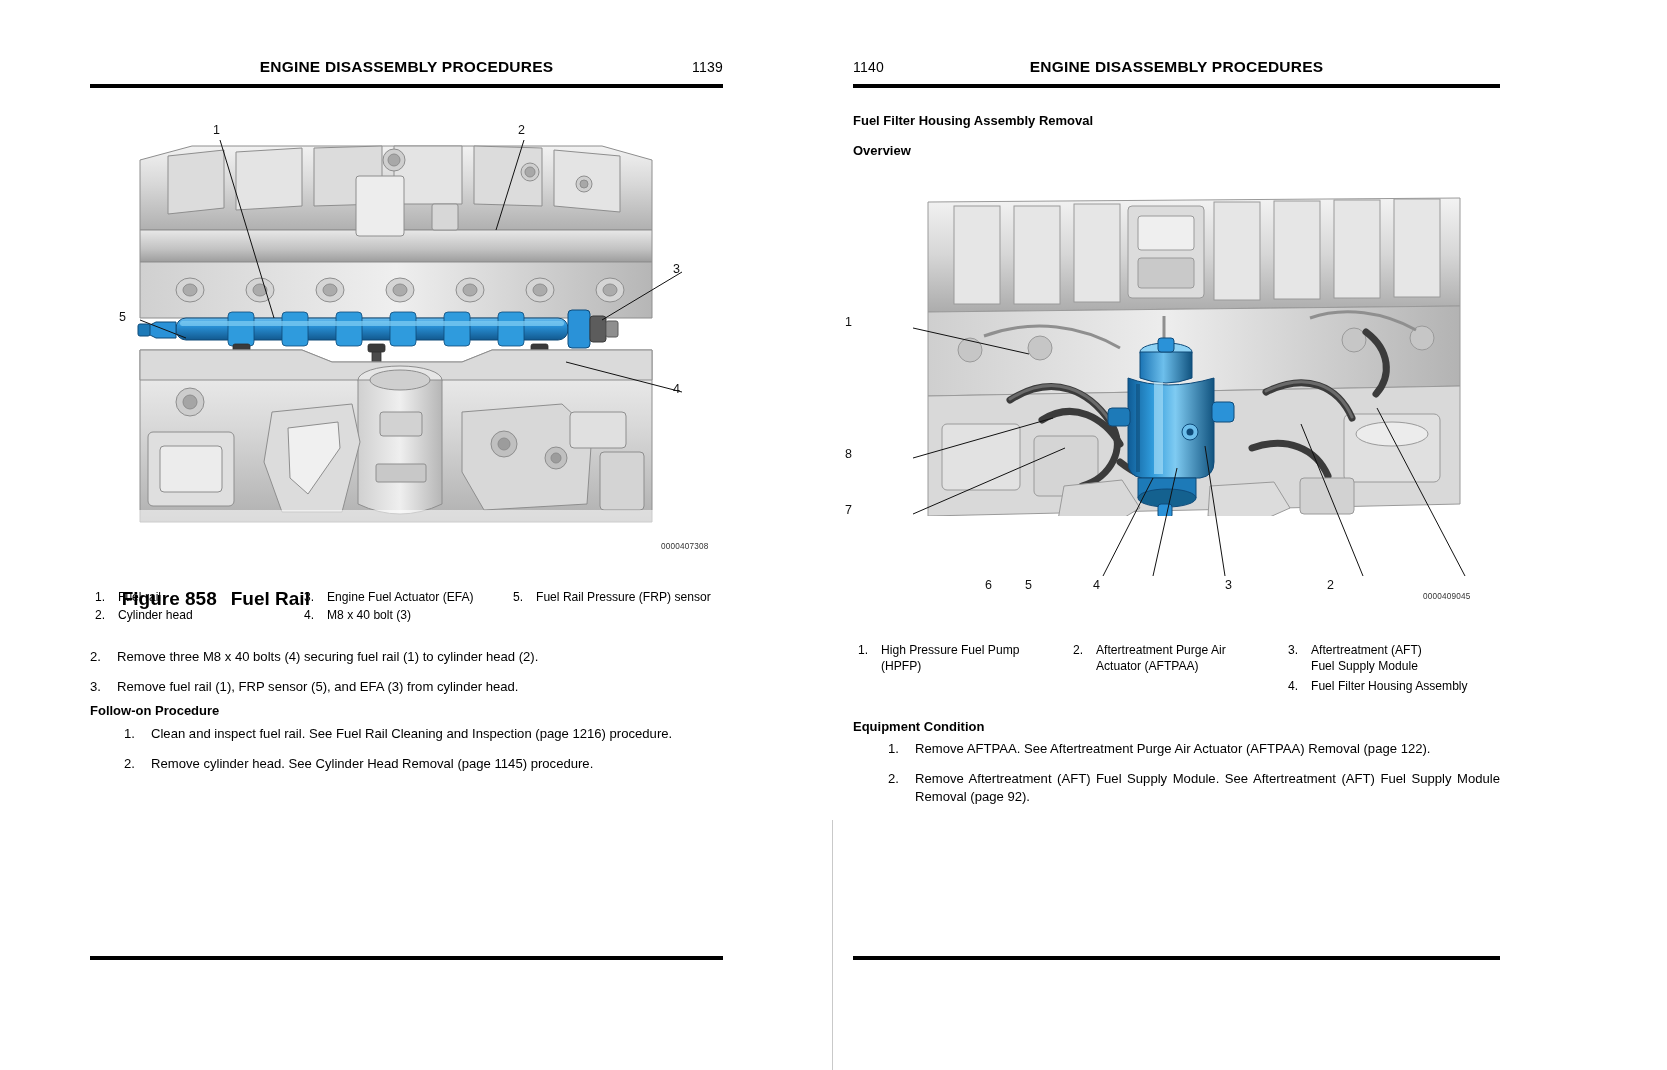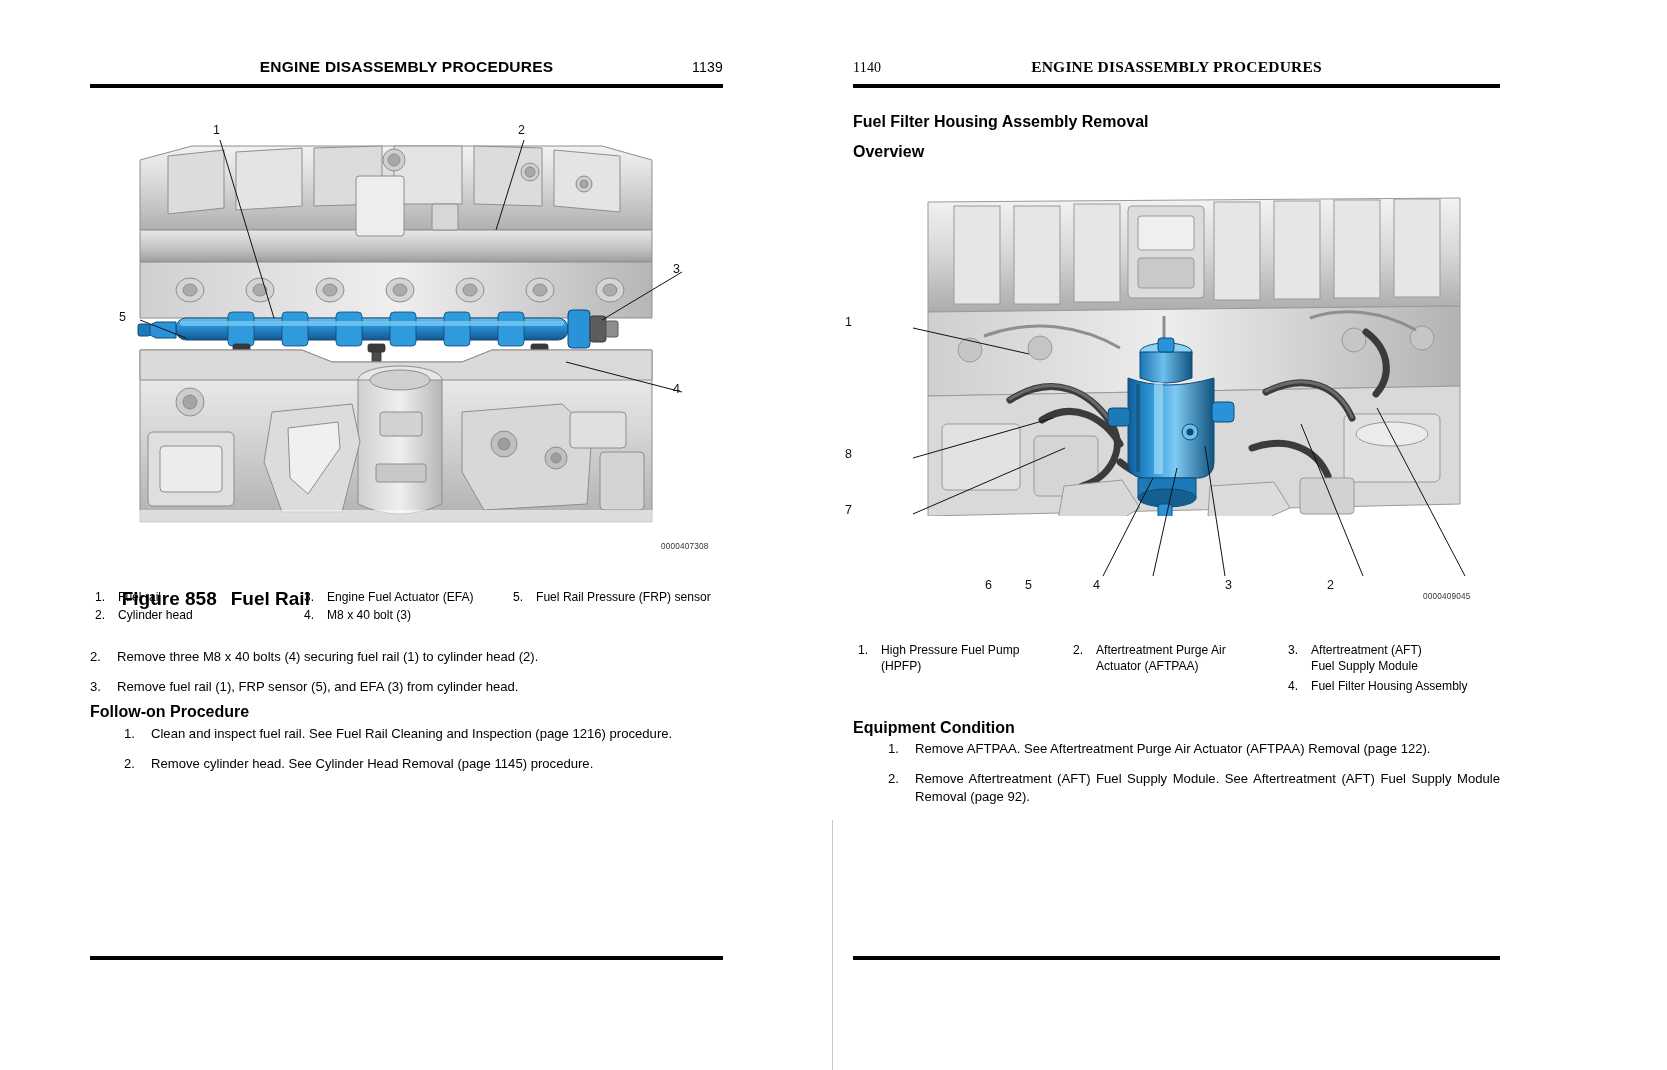--- a/index.html
+++ b/index.html
@@ -57,21 +57,21 @@
 
   .rule {
     position: absolute;
     height: 4px;
     background: #000;
   }
 
   
   .h3 {
     position: absolute;
-    font-size: 16px;
+    font-size: 13px;
     font-weight: bold;
     color: #000;
   }
   .figcap {
     position: absolute;
     font-size: 19px;
     font-weight: bold;
     color: #000;
     white-space: pre;
   }
@@ -339,21 +339,21 @@
         <span class="n">2.</span>
         <span class="t">Remove cylinder head. See Cylinder Head Removal (page 1145) procedure.</span>
       </div>
     </div>
 
     <div class="rule" style="left:90px; top:956px; width:633px;"></div>
   </div>
 
   <div class="page page-right">
 
-    <div class="hdr" style="left:20px; top:58px; width:647px;font-family:Liberation Serif, serif;">
+    <div class="hdr" style="left:20px; top:58px; width:647px;">
       <span class="pno left">1140</span>
       <span class="title">ENGINE DISASSEMBLY PROCEDURES</span>
       <span class="pno right"></span>
     </div>
     <div class="rule" style="left:20px; top:84px; width:647px;"></div>
 
     <div class="h3" style="left:20px; top:113px;">Fuel Filter Housing Assembly Removal</div>
     <div class="h3" style="left:20px; top:143px;text-align:center;">Overview</div>
 
     <div class="figbox" style="left:81px; top:186px; width:560px; height:395px;">

